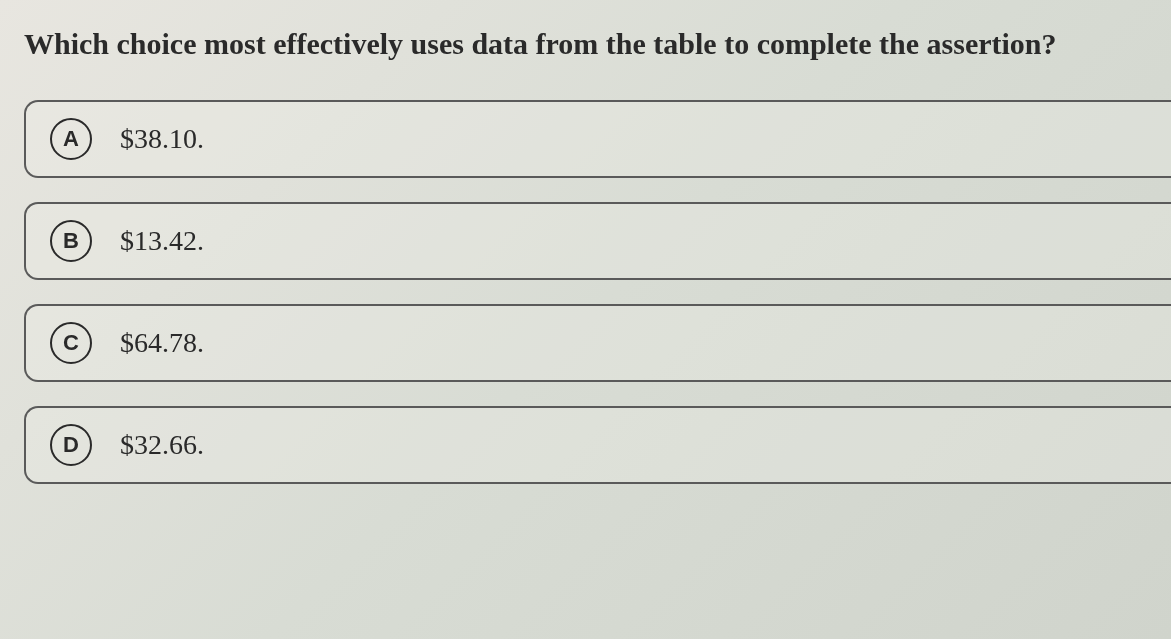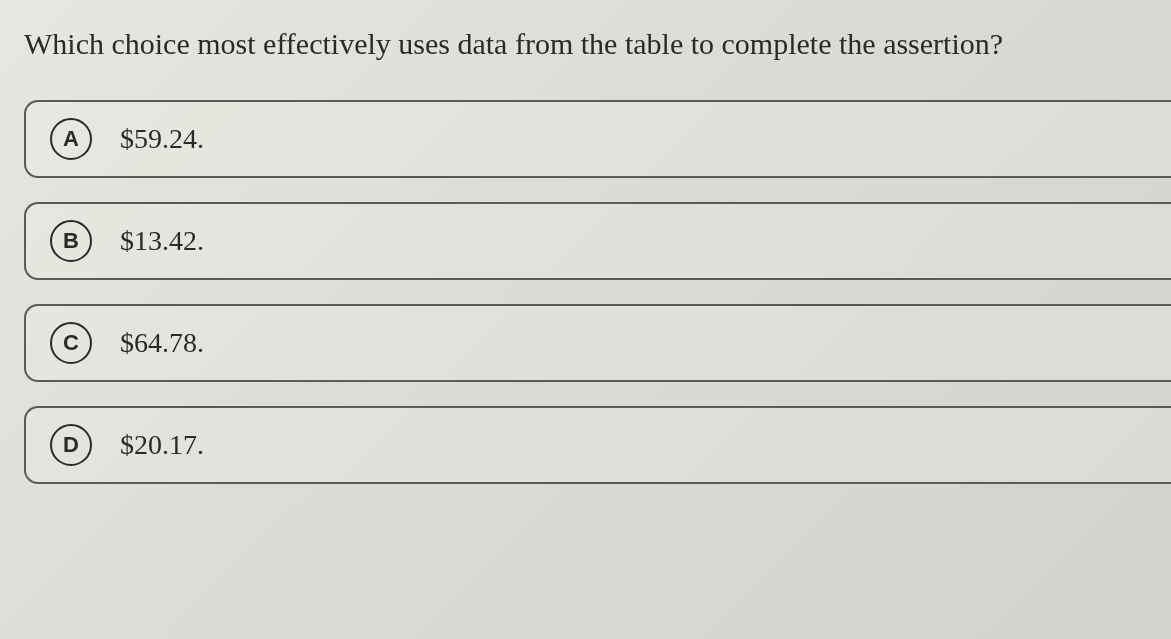--- a/index.html
+++ b/index.html
@@ -13,21 +13,21 @@
       width: 1171px;
       height: 639px;
       padding: 20px 0 20px 24px;
       overflow: hidden;
     }
     .question-text {
       font-size: 30px;
       color: #2a2a2a;
       line-height: 1.6;
       margin-bottom: 32px;
-      font-weight: 400;
+      font-weight: 700;
     }
     .options-container {
       display: flex;
       flex-direction: column;
       gap: 24px;
     }
     .option {
       border: 2px solid #5a5a5a;
       border-radius: 14px;
       border-top-right-radius: 0;
@@ -62,27 +62,27 @@
     }
   </style>
 </head>
 <body>
 
 <div class="question-text">Which choice most effectively uses data from the table to complete the assertion?</div>
 
 <div class="options-container">
   <div class="option">
     <div class="option-letter">A</div>
-    <div class="option-text">$59.24.</div>
+    <div class="option-text">$38.10.</div>
   </div>
   <div class="option">
     <div class="option-letter">B</div>
     <div class="option-text">$13.42.</div>
   </div>
   <div class="option">
     <div class="option-letter">C</div>
     <div class="option-text">$64.78.</div>
   </div>
   <div class="option">
     <div class="option-letter">D</div>
-    <div class="option-text">$20.17.</div>
+    <div class="option-text">$32.66.</div>
   </div>
 </div>
 
 </body></html>

